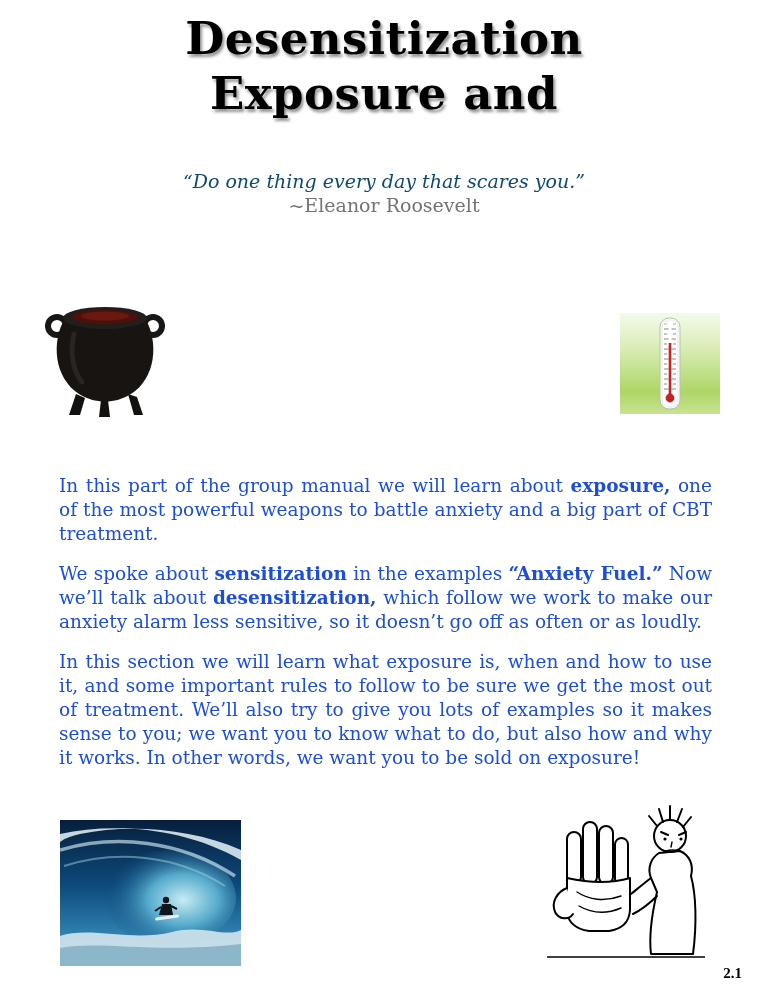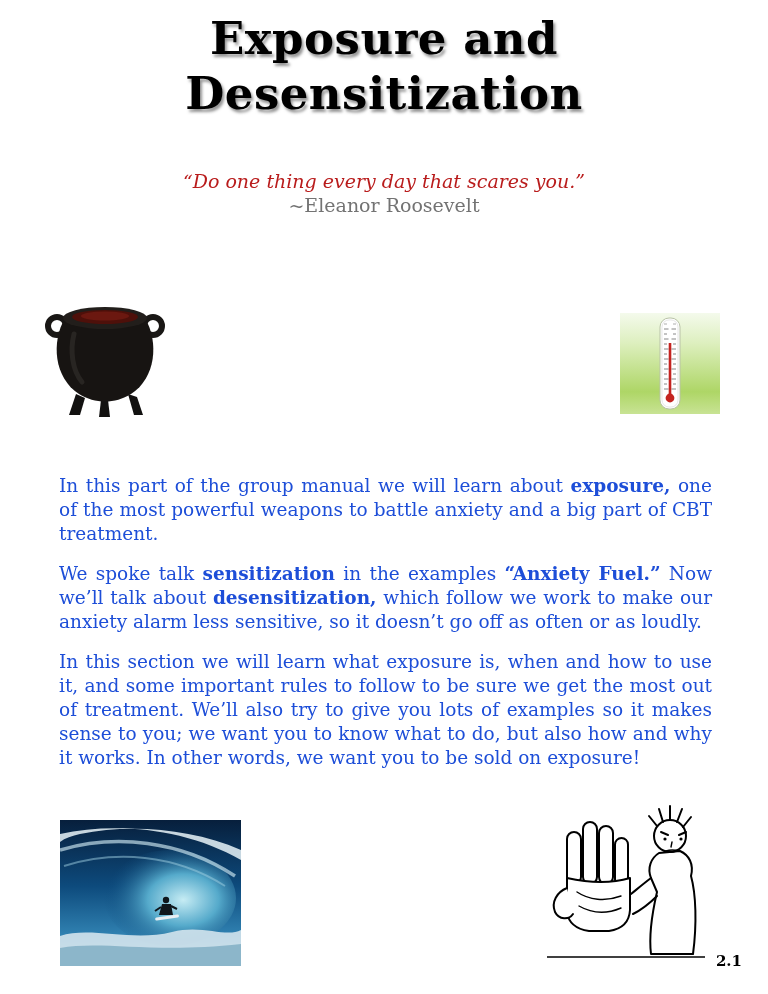--- a/index.html
+++ b/index.html
@@ -10,21 +10,21 @@
     background:#ffffff; overflow:hidden;
   }
   .title {
     position:absolute; top:12px; left:0; width:100%;
     text-align:center; font-weight:bold; font-size:45px; line-height:1.22;
     color:#000; letter-spacing:0.5px;
     text-shadow:2px 3px 3px rgba(60,60,60,0.55);
   }
   .quote {
     position:absolute; top:170px; left:0; width:100%;
-    text-align:center; font-style:italic; font-size:19px; color:#b91c1c;
+    text-align:center; font-style:italic; font-size:19px; color:#0c4a6e;
   }
   .attribution {
     position:absolute; top:194px; left:0; width:100%;
     text-align:center; font-size:19px; color:#737373;
   }
   .img-box { position:absolute; }
   .cauldron-box   { left:44px;  top:288px; width:122px; height:134px; }
   .thermo-box {
     left:620px; top:313px; width:100px; height:101px;
     background:linear-gradient(180deg,#f4faec 0%, #ddefbe 30%, #aed666 78%, #c8e394 100%);
@@ -32,32 +32,32 @@
   .wave-box { left:60px; top:820px; width:181px; height:146px; }
   .hand-box { left:543px; top:796px; width:166px; height:166px; }
   .img-box svg { display:block; width:100%; height:100%; }
   .body-text {
     position:absolute; left:59px; top:474px; width:653px;
     font-size:18.5px; line-height:1.3; text-align:justify; color:#1d4ed8;
   }
   .body-text p { margin-bottom:16px; }
   .body-text b { font-weight:bold; }
   .page-number {
-    position:absolute; right:26px; bottom:24px;
-    font-weight:bold; font-size:15px; color:#000;
+    position:absolute; right:26px; bottom:12px;
+    font-weight:bold; font-size:15px; color:#000;font-family:Liberation Serif, serif;
   }
 </style>
 </head>
 <body>
 
 <div class="page">
 
   <div class="title">
+    <div>Desensitization</div>
     <div>Exposure and</div>
-    <div>Desensitization</div>
   </div>
 
   <div class="quote">“Do one thing every day that scares you.”</div>
   <div class="attribution">~Eleanor Roosevelt</div>
 
   <div class="img-box cauldron-box">
     <svg viewBox="0 0 122 134" xmlns="http://www.w3.org/2000/svg">
 
       <path d="M32,106 L25,127 L36,127 L41,110 Z" fill="#121110"></path>
       <path d="M57,112 L55,129 L66,129 L64,112 Z" fill="#121110"></path>
@@ -117,21 +117,21 @@
       <line x1="53" y1="11" x2="56" y2="11" stroke="#999" stroke-width="0.8"></line>
 
       <rect x="48.7" y="30" width="2.6" height="52" fill="#c42420"></rect>
       <circle cx="50" cy="85" r="4.4" fill="#c42420"></circle>
     </svg>
   </div>
 
   <div class="body-text">
     <p><span>In this part of the group manual we will learn about </span><b>exposure,</b><span> one of the most powerful weapons to battle anxiety and a big part of CBT treatment.</span></p>
 
-    <p><span>We spoke talk </span><b>sensitization</b><span> in the examples </span><b>“Anxiety Fuel.”</b><span>  Now we’ll talk about </span><b>desensitization,</b><span> which follow we work to make our anxiety alarm less sensitive, so it doesn’t go off as often or as loudly.</span></p>
+    <p><span>We spoke about </span><b>sensitization</b><span> in the examples </span><b>“Anxiety Fuel.”</b><span>  Now we’ll talk about </span><b>desensitization,</b><span> which follow we work to make our anxiety alarm less sensitive, so it doesn’t go off as often or as loudly.</span></p>
 
     <p><span>In this section we will learn what exposure is, when and how to use it, and some important rules to follow to be sure we get the most out of treatment. We’ll also try to give you lots of examples so it makes sense to you; we want you to know what to do, but also how and why it works. In other words, we want you to be sold on exposure!</span></p>
   </div>
 
   <div class="img-box wave-box">
     <svg viewBox="0 0 181 146" xmlns="http://www.w3.org/2000/svg">
       <defs>
         <linearGradient id="seaG" x1="0" y1="0" x2="0" y2="1">
           <stop offset="0" stop-color="#071f3c"></stop>
           <stop offset="0.45" stop-color="#0d4a7c"></stop>

